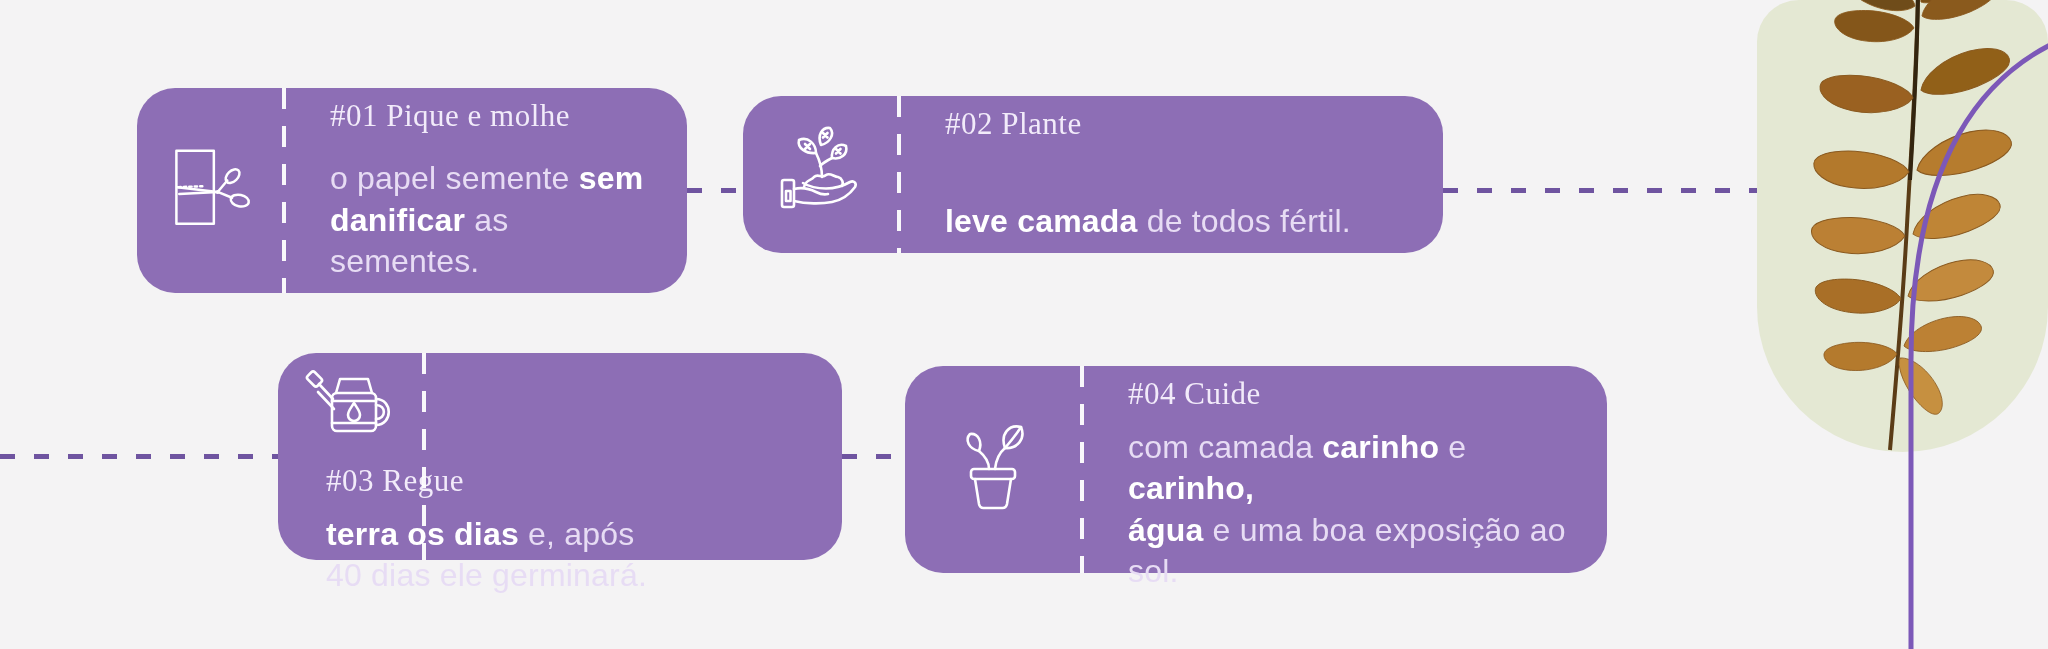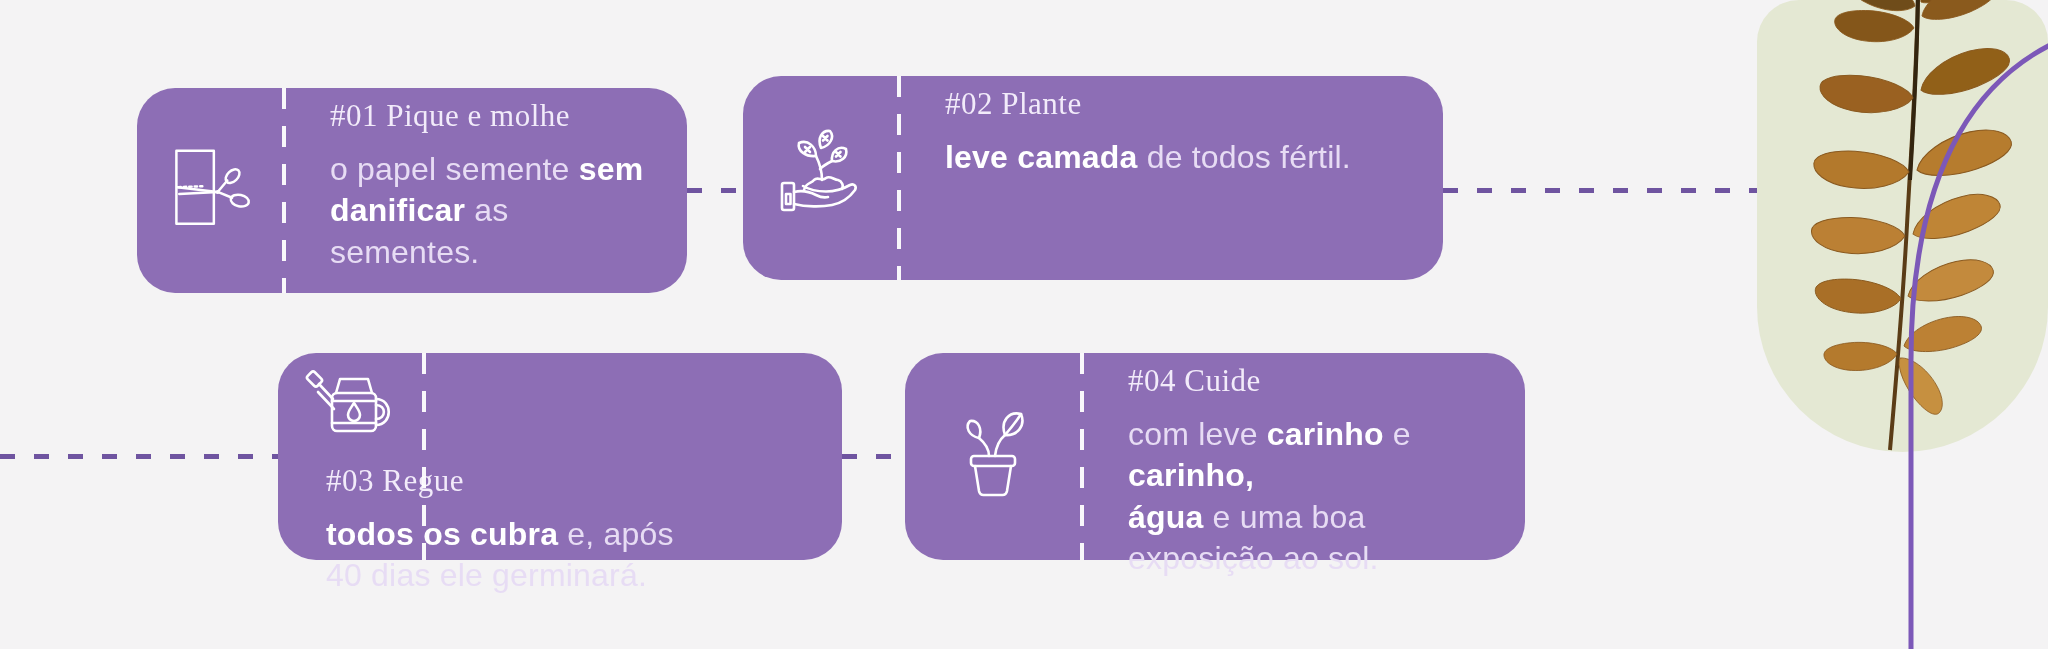--- a/index.html
+++ b/index.html
@@ -12,21 +12,21 @@
   body{background:var(--bg);font-family:"Liberation Sans",sans-serif;overflow:hidden;}
   .canvas{position:relative;width:2048px;height:649px;background:var(--bg);overflow:hidden;}
 
   .connector{position:absolute;height:5px;
     background:repeating-linear-gradient(90deg,var(--connector) 0 15px,transparent 15px 34px);}
 
   .card{position:absolute;background:var(--card);border-radius:38px;display:flex;}
   .icon-zone{flex:0 0 auto;display:flex;align-items:center;justify-content:center;}
   .sep{position:absolute;top:0;bottom:0;width:4px;
     background:repeating-linear-gradient(180deg,var(--separator) 0 21px,transparent 21px 38px);}
-  .text-zone{flex:1 1 auto;display:flex;flex-direction:column;justify-content:flex-start;
+  .text-zone{flex:1 1 auto;display:flex;flex-direction:column;justify-content:space-between;
     padding:10px 34px 10px 48px;}
   .title{font-family:"Liberation Serif",serif;font-weight:400;font-size:31px;line-height:1.15;
     color:var(--title-color);margin-bottom:15px;letter-spacing:.5px;}
   .body{font-size:32px;line-height:1.3;color:var(--body-color);white-space:pre-line;letter-spacing:.2px;}
   .body .b{font-weight:bold;color:var(--bold-color);}
 
   .step-icon{display:block;}
   .step-icon .ln{fill:none;stroke:var(--icon-stroke);stroke-width:2.6;stroke-linecap:round;stroke-linejoin:round;}
   .step-icon .fl{fill:var(--icon-stroke);stroke:none;}
 
@@ -59,21 +59,21 @@
       </svg>
     </div>
     <div class="sep" style="left:145px;"></div>
     <div class="text-zone">
       <h2 class="title">#01 Pique e molhe</h2>
       <p class="body"><span>o papel semente </span><span class="b">sem</span><span>
 </span><span class="b">danificar</span><span> as sementes.</span></p>
     </div>
   </section>
 
-  <section class="card" style="left:743px;top:76px;width:700px;height:204px;">
+  <section class="card" style="left:743px;top:96px;width:700px;height:157px;">
     <div class="icon-zone" style="width:154px;">
       <svg class="step-icon" width="100" height="100" viewBox="0 0 100 100">
         <rect class="ln" x="12" y="55" width="12" height="27" rx="2"></rect>
         <rect class="ln" x="16" y="66" width="4.5" height="10" stroke-width="2"></rect>
         <path class="ln" d="M24 76 C36 79 52 79 62 77 C72 75 80 69 85 62 C87 58.5 84 55 80 57 C73 61 64 63.5 56 63.5 C46 63.5 38 61 33 58"></path>
         <path class="ln" d="M24 64 C32 62 40 64 46 67 C50 69 54 70 58 69"></path>
         <path class="ln" d="M34 62 C36 54 41 56 44 52 C48 48 52 54 56 50 C60 47 64 52 68 52 C72 53 74 58 72 61"></path>
         <path class="ln" d="M52 52 C52 42 50 36 46 28"></path>
         <path class="ln" d="M50 41 C54 37 58 35 62 33"></path>
         <path class="ln" d="M46 28 C36 29 27 23 29 15 C38 11 46 19 46 28 Z"></path>
@@ -102,41 +102,41 @@
         <path class="ln" d="M34 56 L18 39"></path>
         <rect class="ln" x="7.5" y="21" width="14" height="10" rx="2.5" transform="rotate(45 14.5 26)"></rect>
         <path class="ln" d="M76 46 C93 46 93 72 76 72"></path>
         <path class="ln" d="M76 52 C86.5 52 86.5 66 76 66"></path>
         <path class="ln" d="M54 50 C57 55 60 58 60 62 A6 6 0 1 1 48 62 C48 58 51 55 54 50 Z" stroke-width="2.2"></path>
       </svg>
     </div>
     <div class="sep" style="left:144px;"></div>
     <div class="text-zone">
       <h2 class="title">#03 Regue</h2>
-      <p class="body"><span class="b">todos os cubra</span><span> e, após
+      <p class="body"><span class="b">terra os dias</span><span> e, após
 40 dias ele germinará.</span></p>
     </div>
   </section>
 
-  <section class="card" style="left:905px;top:353px;width:620px;height:207px;">
+  <section class="card" style="left:905px;top:366px;width:702px;height:207px;">
     <div class="icon-zone" style="width:175px;">
       <svg class="step-icon" width="100" height="100" viewBox="0 0 100 100">
         <rect class="ln" x="28" y="49" width="44" height="10" rx="3"></rect>
         <path class="ln" d="M32 59 L36 84 C36.5 86.5 38 88 40.5 88 L59.5 88 C62 88 63.5 86.5 64 84 L68 59"></path>
         <path class="ln" d="M46 49 C46 42 42 36 36 31"></path>
         <path class="ln" d="M52 49 C53 40 56 33 62 28"></path>
         <path class="ln" d="M36 31 C26 29 21.5 20 27 14 C35.5 13 39.5 22 36 31 Z"></path>
         <path class="ln" d="M62 28 C57 14 66 4 78 7 C83 19 74 29 62 28 Z"></path>
         <path class="ln" d="M62 28 C68 21 73 15 78 7"></path>
       </svg>
     </div>
     <div class="sep" style="left:175px;"></div>
     <div class="text-zone">
       <h2 class="title">#04 Cuide</h2>
-      <p class="body"><span>com leve </span><span class="b">carinho</span><span> e </span><span class="b">carinho,</span><span>
+      <p class="body"><span>com camada </span><span class="b">carinho</span><span> e </span><span class="b">carinho,</span><span>
 </span><span class="b">água</span><span> e uma boa exposição ao sol.</span></p>
     </div>
   </section>
 
   <div class="pill">
     <svg class="branch" width="291" height="452" viewBox="0 0 291 452">
       <defs>
         <path id="leaf" d="M0 0 C6 -14 30 -26 56 -27 C78 -28 92 -20 93 -11 C94 -3 80 5 56 9 C30 13 6 8 0 0 Z"></path>
       </defs>
       <path d="M161 -10 C160 70 154 150 150 225 C146 300 140 370 133 450" fill="none" stroke="#5a3c16" stroke-width="4"></path>

